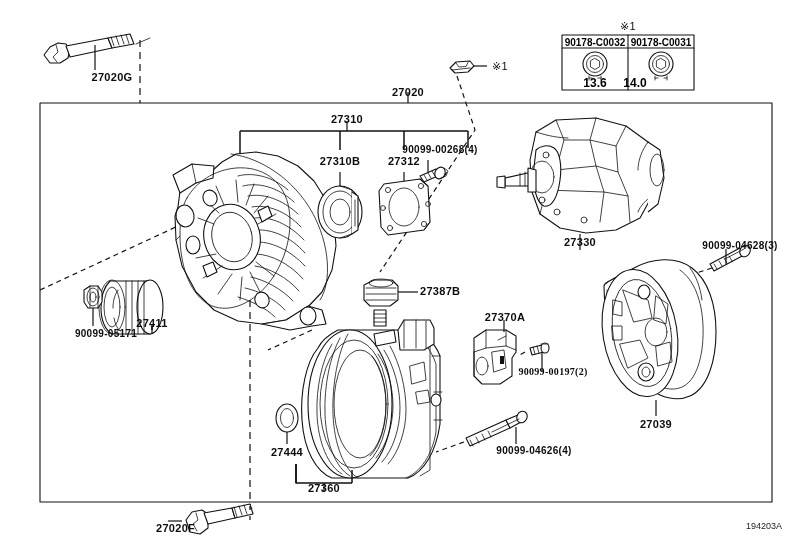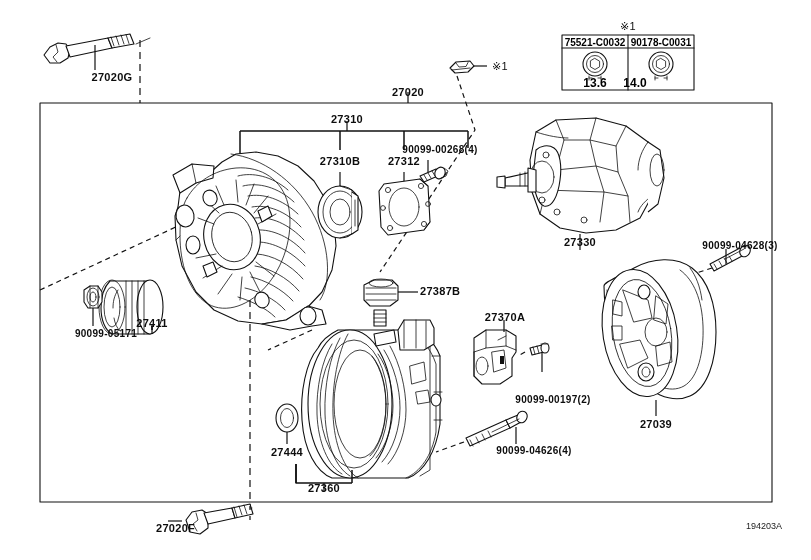--- a/index.html
+++ b/index.html
@@ -370,21 +370,21 @@
     <path d="M204 513 L232 508 L235 518 L208 524 Z" class="wh"></path>
     <path d="M232 508 L250 504 L253 514 L235 518 Z" class="wh"></path>
     <path d="M234 507 L237 517 M239 506 L242 515 M244 505 L247 514" class="lnT"></path>
     <path d="M182 521 L168 521" class="lead"></path>
   </g>
   <path d="M250 510 L250 506" class="dash2"></path>
   <path d="M252 508 L250 508" class="lnT"></path>
 
 </svg>
 
-<div class="boxhdr" style="left:562px;top:37px;width:66px;">75521-C0032</div>
+<div class="boxhdr" style="left:562px;top:37px;width:66px;">90178-C0032</div>
 <div class="boxhdr" style="left:628px;top:37px;width:66px;">90178-C0031</div>
 <div class="dim" style="left:572px;top:76px;width:46px;">13.6</div>
 <div class="dim" style="left:612px;top:76px;width:46px;">14.0</div>
 <div class="lbl star c" style="left:628px;top:20px;">※1</div>
 
 <div class="lbl c" style="left:112px;top:71px;">27020G</div>
 
 <div class="lbl c" style="left:408px;top:86px;">27020</div>
 
 <div class="lbl c" style="left:347px;top:113px;">27310</div>
@@ -402,21 +402,21 @@
 <div class="lbl c" style="left:656px;top:418px;">27039</div>
 
 <div class="lbl c" style="left:152px;top:317px;">27411</div>
 
 <div class="lbl sm c" style="left:106px;top:328px;">90099-05171</div>
 
 <div class="lbl" style="left:420px;top:285px;">27387B</div>
 
 <div class="lbl c" style="left:505px;top:311px;">27370A</div>
 
-<div class="lbl sm c" style="left:553px;top:394px;">90099-00197(2)</div>
+<div class="lbl sm c" style="left:553px;top:366px;font-family:Liberation Serif, serif;">90099-00197(2)</div>
 
 <div class="lbl c" style="left:287px;top:446px;">27444</div>
 
 <div class="lbl c" style="left:324px;top:482px;">27360</div>
 
 <div class="lbl sm c" style="left:534px;top:445px;">90099-04626(4)</div>
 
 <div class="lbl" style="left:133px;top:522px;margin-left:23px;">27020F</div>
 
 <div class="lbl star" style="left:492px;top:60px;">※1</div>

